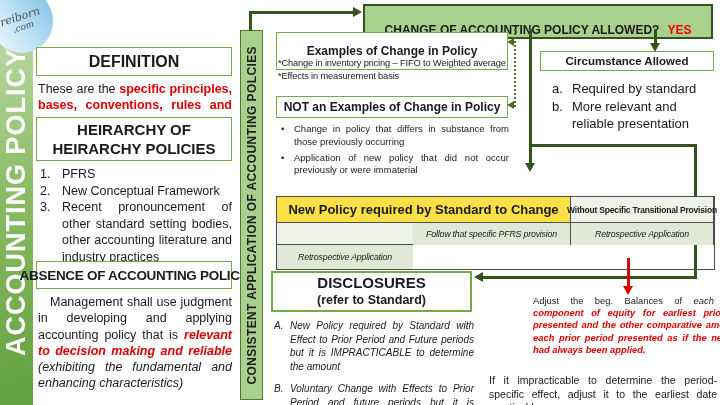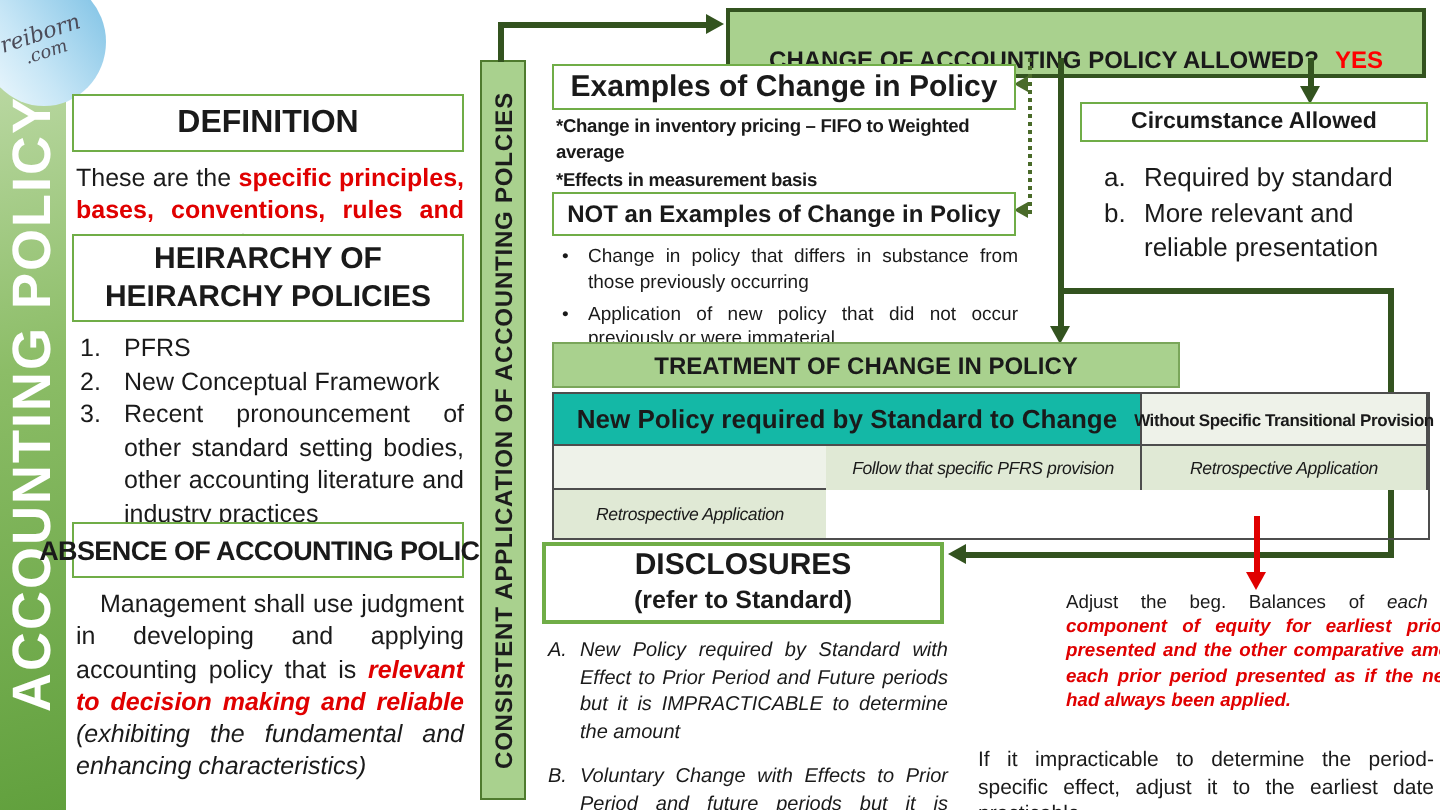--- a/index.html
+++ b/index.html
@@ -53,21 +53,21 @@
   .arrow-down{width:0;height:0;border-left:5px solid transparent;border-right:5px solid transparent;border-top:9px solid var(--dark);}
   .arrow-down.red{border-top-color:var(--red);}
   .redseg{background:var(--red);}
   
   .tt{display:grid;grid-template-columns:136px 158px 143px;grid-template-rows:26px 22px 24px;
       border:1px solid #4d4d4d;box-sizing:content-box;}
   .tt .c{border-right:1px solid #4d4d4d;border-bottom:1px solid #4d4d4d;
       display:flex;align-items:center;justify-content:center;text-align:center;
       box-sizing:border-box;white-space:nowrap;overflow:visible;}
   .tt .c:nth-child(3n), .tt .c.last{border-right:none;}
-  .tt .r1{background:#14b8a6;font-weight:700;font-size:13px;}
+  .tt .r1{background:#fde047;font-weight:700;font-size:13px;}
   .tt .r2{background:#eef2e9;font-weight:700;font-size:8.5px;letter-spacing:-0.2px;}
   .tt .r3{background:#e0e9d5;font-style:italic;font-size:8.8px;letter-spacing:-0.2px;border-bottom:none;}
   .span2{grid-column:1/3;}
 </style>
 </head>
 <body>
 
 <div id="slide">
 
   <div class="abs side-bar">
@@ -129,24 +129,24 @@
   <div class="abs seg" style="left:529px;top:29px;width:3px;height:136px;"></div>
   <div class="abs arrow-down" style="left:525px;top:163px;"></div>
   <div class="abs seg" style="left:529px;top:144px;width:168px;height:3px;"></div>
   <div class="abs seg" style="left:694px;top:144px;width:3px;height:135px;"></div>
   <div class="abs seg" style="left:483px;top:276px;width:214px;height:3px;"></div>
   <div class="abs arrow-left" style="left:474px;top:272px;"></div>
 
   <div class="abs seg" style="left:654px;top:29px;width:3px;height:15px;"></div>
   <div class="abs arrow-down" style="left:650px;top:43px;"></div>
 
-  <div class="abs tbox" style="left:276px;top:32px;width:232px;height:23px;font-size:15px;">
+  <div class="abs tbox" style="left:276px;top:32px;width:232px;height:38px;font-size:12px;">
     <span>Examples of Change in Policy</span>
   </div>
-  <div class="abs" style="left:278px;top:57px;width:232px;font-size:9.3px;letter-spacing:-0.15px;line-height:1.45;font-weight:bold;">
+  <div class="abs" style="left:278px;top:57px;width:232px;font-size:9.3px;letter-spacing:-0.15px;line-height:1.45;">
     <div>*Change in inventory pricing – FIFO to Weighted average</div>
     <div>*Effects in measurement basis</div>
   </div>
 
   <div class="abs tbox" style="left:276px;top:96px;width:232px;height:22px;font-size:12px;">
     <span>NOT an Examples of Change in Policy</span>
   </div>
   <div class="abs list" style="left:281px;top:123px;width:228px;font-size:9.5px;line-height:1.35;">
     <div class="li" style="margin-bottom:3px;">
       <span class="mk" style="width:13px;">•</span>
@@ -165,23 +165,20 @@
     <div class="li">
       <span class="mk" style="width:20px;">a.</span>
       <span class="tx" style="text-align:left;">Required by standard</span>
       </div>
     <div class="li">
       <span class="mk" style="width:20px;">b.</span>
       <span class="tx" style="text-align:left;">More relevant and reliable presentation</span>
       </div>
   </div>
 
-  <div class="abs banner" style="left:276px;top:171px;width:314px;height:23px;font-size:12px;border:1px solid #7aa65a;">
-    <span>TREATMENT OF CHANGE IN POLICY</span>
-  </div>
   <div class="abs tt" style="left:276px;top:196px;">
     <div class="c r1 span2">New Policy required by Standard to Change</div>
     <div class="c r2">Without Specific Transitional Provision</div>
     <div class="c r2 last"></div>
     <div class="c r3">Follow that specific PFRS provision</div>
     <div class="c r3">Retrospective Application</div>
     <div class="c r3 last">Retrospective Application</div>
   </div>
 
   <div class="abs redseg" style="left:627px;top:258px;width:2.5px;height:29px;"></div>

